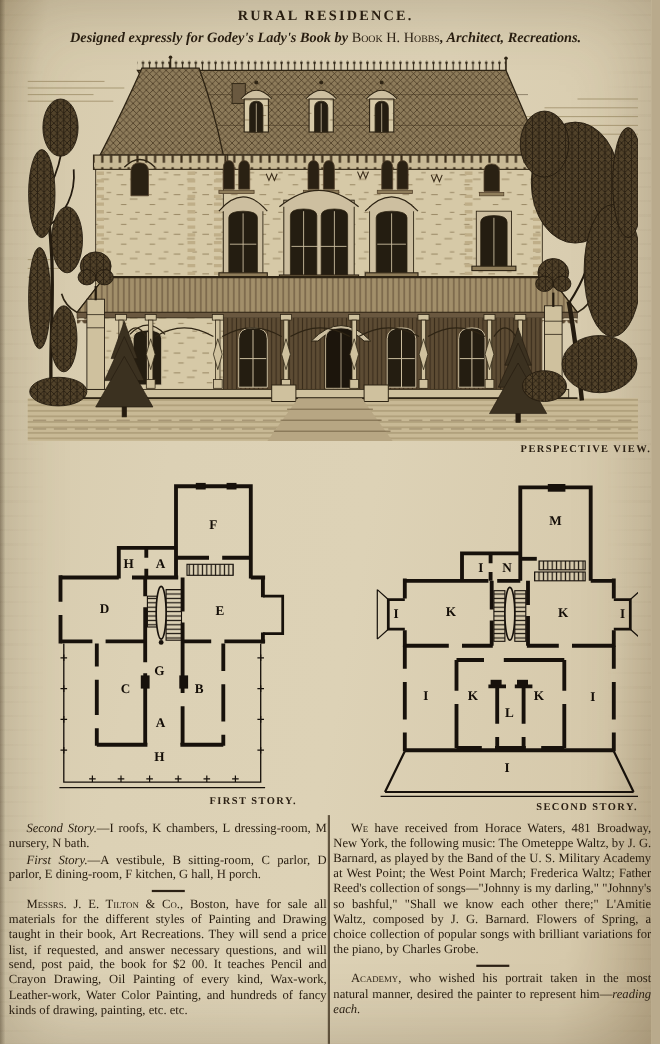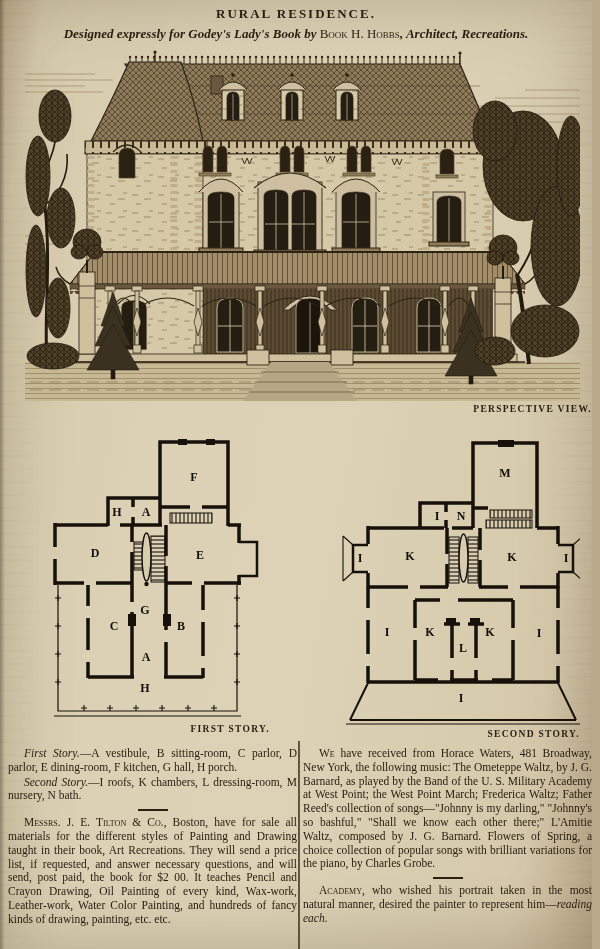--- a/index.html
+++ b/index.html
@@ -441,22 +441,22 @@
     <span class="rl" style="left:150px;top:202px">K</span>
     <span class="rl" style="left:123px;top:218px">L</span>
     <span class="rl" style="left:199px;top:203px">I</span>
     <span class="rl" style="left:121px;top:268px">I</span>
   </div>
 
   <div class="caption" style="left:50px;top:724px;width:220px;">FIRST STORY.</div>
   <div class="caption" style="left:340px;top:729px;width:240px;">SECOND STORY.</div>
 
   <div class="col" style="left:8px;top:747px;">
+    <p><span class="it">Second Story.</span><span>—I roofs, K chambers, L dressing-room, M nursery, N bath.</span></p>
     <p><span class="it">First Story.</span><span>—A vestibule, B sitting-room, C parlor, D parlor, E dining-room, F kitchen, G hall, H porch.</span></p>
-    <p><span class="it">Second Story.</span><span>—I roofs, K chambers, L dressing-room, M nursery, N bath.</span></p>
     <div class="rule"></div>
     <p><span class="sc">Messrs. J. E. Tilton &amp; Co.</span><span>, Boston, have for sale all materials for the different styles of Painting and Drawing taught in their book, Art Recreations.  They will send a price list, if requested, and answer necessary questions, and will send, post paid, the book for $2 00. It teaches Pencil and Crayon Drawing, Oil Painting of every kind, Wax-work, Leather-work, Water Color Painting, and hundreds of fancy kinds of drawing, painting, etc. etc.</span></p>
   </div>
 
   <div class="colrule"></div>
 
   <div class="col" style="left:303px;top:747px;">
     <p><span class="sc">We</span><span> have received from Horace Waters, 481 Broadway, New York, the following music: The Ometeppe Waltz, by J. G. Barnard, as played by the Band of the U. S. Military Academy at West Point; the West Point March; Frederica Waltz; Father Reed's collection of songs—"Johnny is my darling," "Johnny's so bashful," "Shall we know each other there;" L'Amitie Waltz, composed by J. G. Barnard.  Flowers of Spring, a choice collection of popular songs with brilliant variations for the piano, by Charles Grobe.</span></p>
     <div class="rule"></div>
     <p><span class="sc">Academy</span><span>, who wished his portrait taken in the most natural manner, desired the painter to represent him—</span><span class="it">reading each.</span></p>

